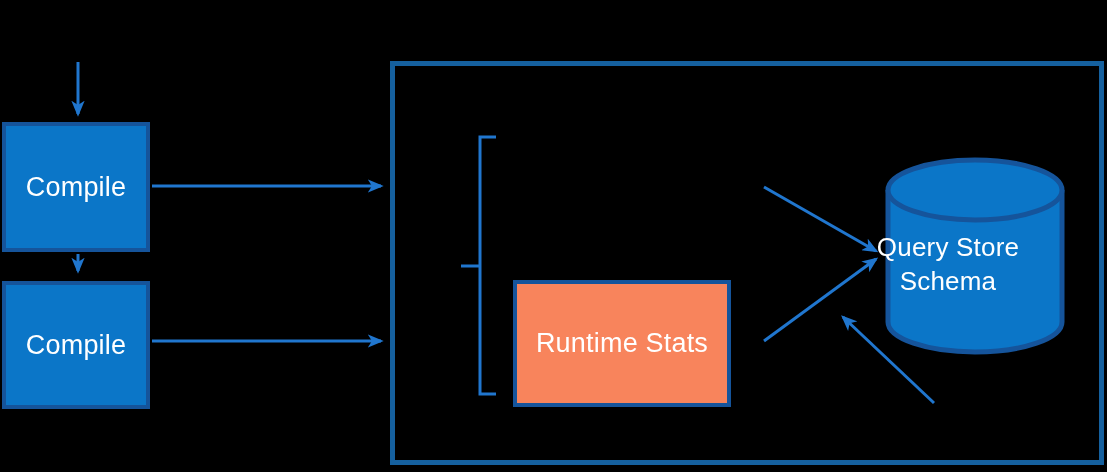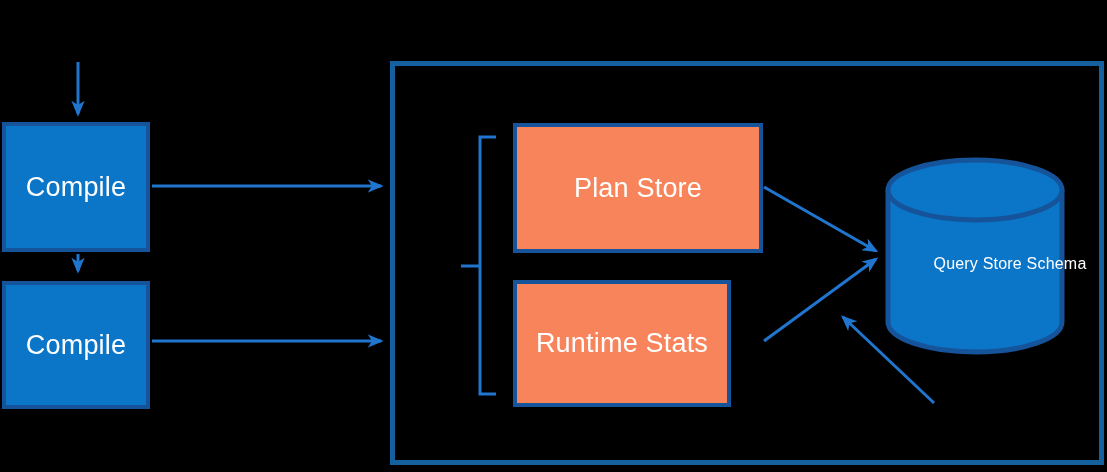--- a/index.html
+++ b/index.html
@@ -32,23 +32,23 @@
     box-sizing:border-box;
     left:390px;top:61px;width:714px;height:404px;
     border:5px solid #15609E;
     background:transparent;
   }
   #compile{left:2px;top:122px;width:148px;height:130px;}
   #execute{left:2px;top:281px;width:148px;height:128px;}
   #plan-store{left:513px;top:123px;width:250px;height:130px;}
   #runtime-stats{left:513px;top:280px;width:218px;height:127px;align-items:center;}
   #cyl-label{
-    left:926px;top:228px;width:168px;height:72px;
+    left:864px;top:228px;width:168px;height:72px;
     text-align:center;
-    font-size:16px;line-height:34px;
+    font-size:26px;line-height:34px;
     background:transparent;
   }
 </style>
 </head>
 <body>
 
 <div class="stage">
 
   <svg class="layer" viewBox="0 0 1107 472">
     <defs>
@@ -82,23 +82,20 @@
   <div class="outer-box"></div>
 
   <div id="compile" class="node blue-box">
     <span>Compile</span>
   </div>
 
   <div id="execute" class="node blue-box">
     <span>Compile</span>
   </div>
 
-  <div id="plan-store" class="node orange-box">
-    <span>Plan Store</span>
-  </div>
 
   <div id="runtime-stats" class="node orange-box">
     <span>Runtime Stats</span>
   </div>
 
   <div id="cyl-label" class="node">
     <span>Query Store Schema</span>
   </div>
 
 </div>

